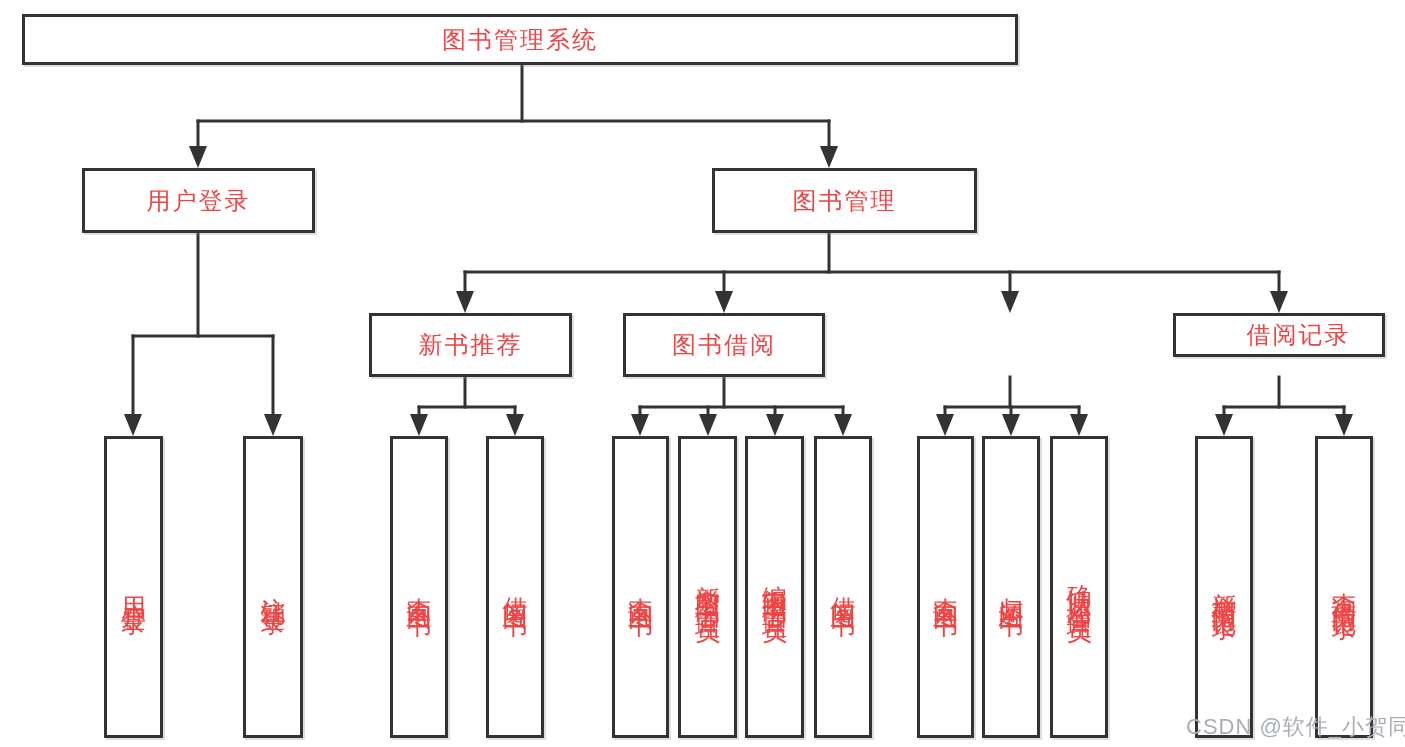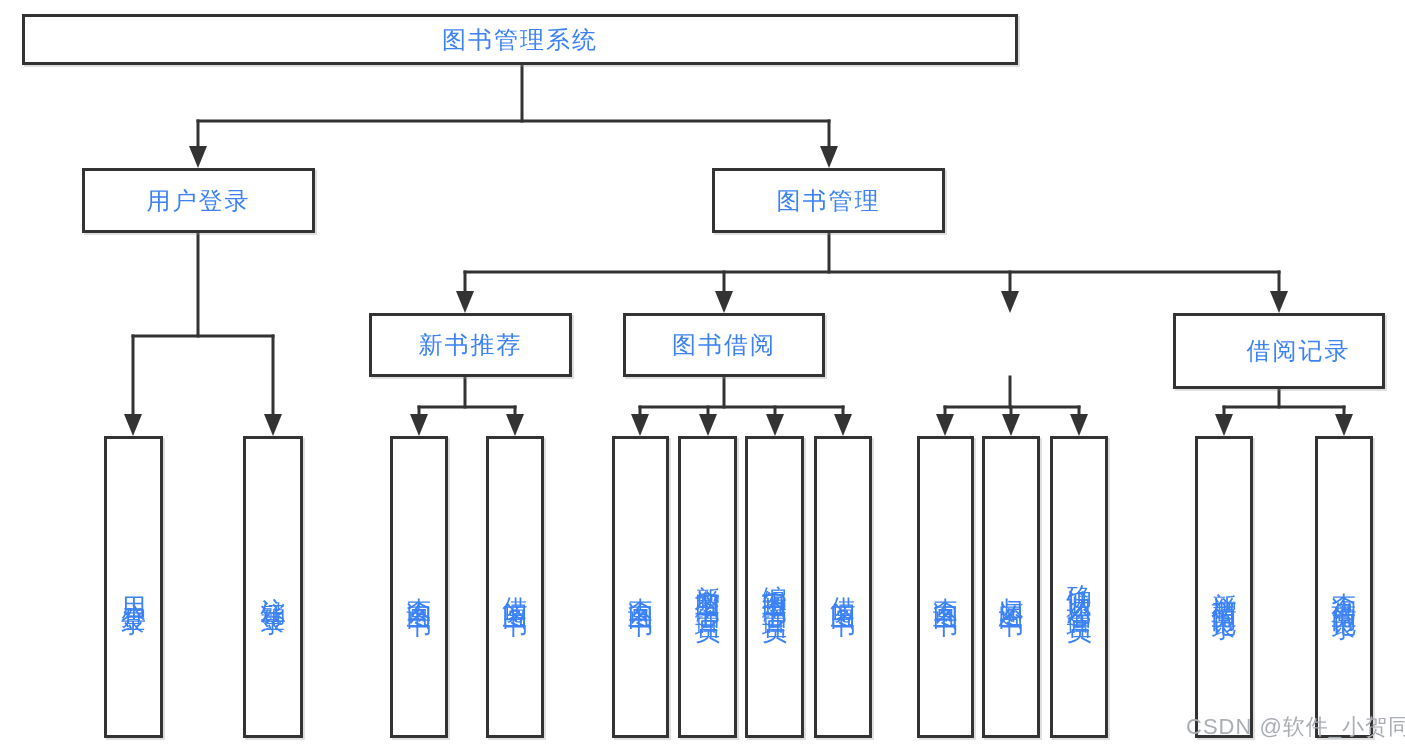--- a/index.html
+++ b/index.html
@@ -3,21 +3,21 @@
 <meta charset="utf-8">
 <style>
   html,body { margin:0; padding:0; background:#ffffff; }
   .canvas {
     position:relative; width:1405px; height:747px; background:#ffffff;
     font-family:"Liberation Sans", sans-serif; overflow:hidden;
   }
   .node {
     position:absolute; background:#ffffff; border:3px solid #333333;
     box-sizing:border-box; display:flex; align-items:center; justify-content:center;
-    color:#3b82f6; box-shadow:2px 2px 0 rgba(150,150,150,0.30);
+    color:#ef4444; box-shadow:2px 2px 0 rgba(150,150,150,0.30);
   }
   .node.h { font-size:24px; letter-spacing:2px; font-weight:500; white-space:nowrap; }
   .node.v .vtext {
     writing-mode:vertical-rl; text-orientation:mixed;
     font-size:25px; line-height:1; letter-spacing:5px; font-weight:500;
   }
   svg.connectors { position:absolute; left:0; top:0; }
   svg.connectors line { stroke:#333333; stroke-width:3; stroke-linecap:square; }
   svg.connectors polygon { fill:#333333; }
   .watermark {
@@ -99,31 +99,31 @@
     </g>
   </svg>
 
   <div class="node h" style="left:22px; top:14px; width:996px; height:51px;">
     <span>图书管理系统</span>
   </div>
 
   <div class="node h" style="left:82px; top:168px; width:233px; height:65px;">
     <span>用户登录</span>
   </div>
-  <div class="node h" style="left:712px; top:168px; width:233px; height:65px;font-family:Liberation Mono, monospace;">
+  <div class="node h" style="left:712px; top:168px; width:265px; height:65px;font-family:Liberation Mono, monospace;">
     <span>图书管理</span>
   </div>
 
   <div class="node h" style="left:363px; top:313px; width:203px; height:64px;margin-left:6px;">
     <span>新书推荐</span>
   </div>
   <div class="node h" style="left:623px; top:313px; width:202px; height:64px;align-items:center;">
     <span>图书借阅</span>
   </div>
-  <div class="node h" style="left:1173px; top:313px; width:212px; height:76px;padding-left:39px;">
+  <div class="node h" style="left:1173px; top:313px; width:212px; height:44px;padding-left:39px;">
     <span>借阅记录</span>
   </div>
 
   <div class="node v" style="left:104px; top:436px; width:59px; height:302px;">
     <span class="vtext">用户登录</span>
   </div>
   <div class="node v" style="left:243px; top:436px; width:60px; height:302px;">
     <span class="vtext">注销登录</span>
   </div>
 

